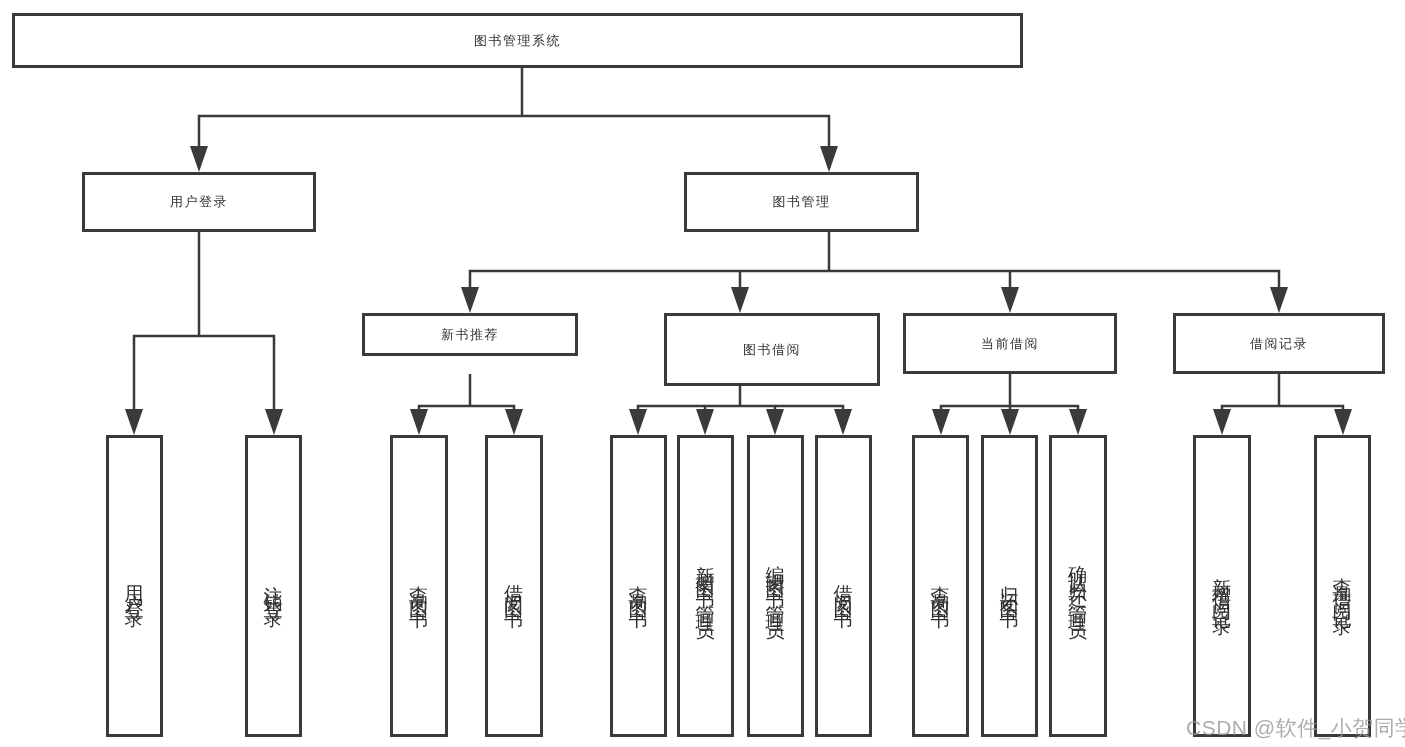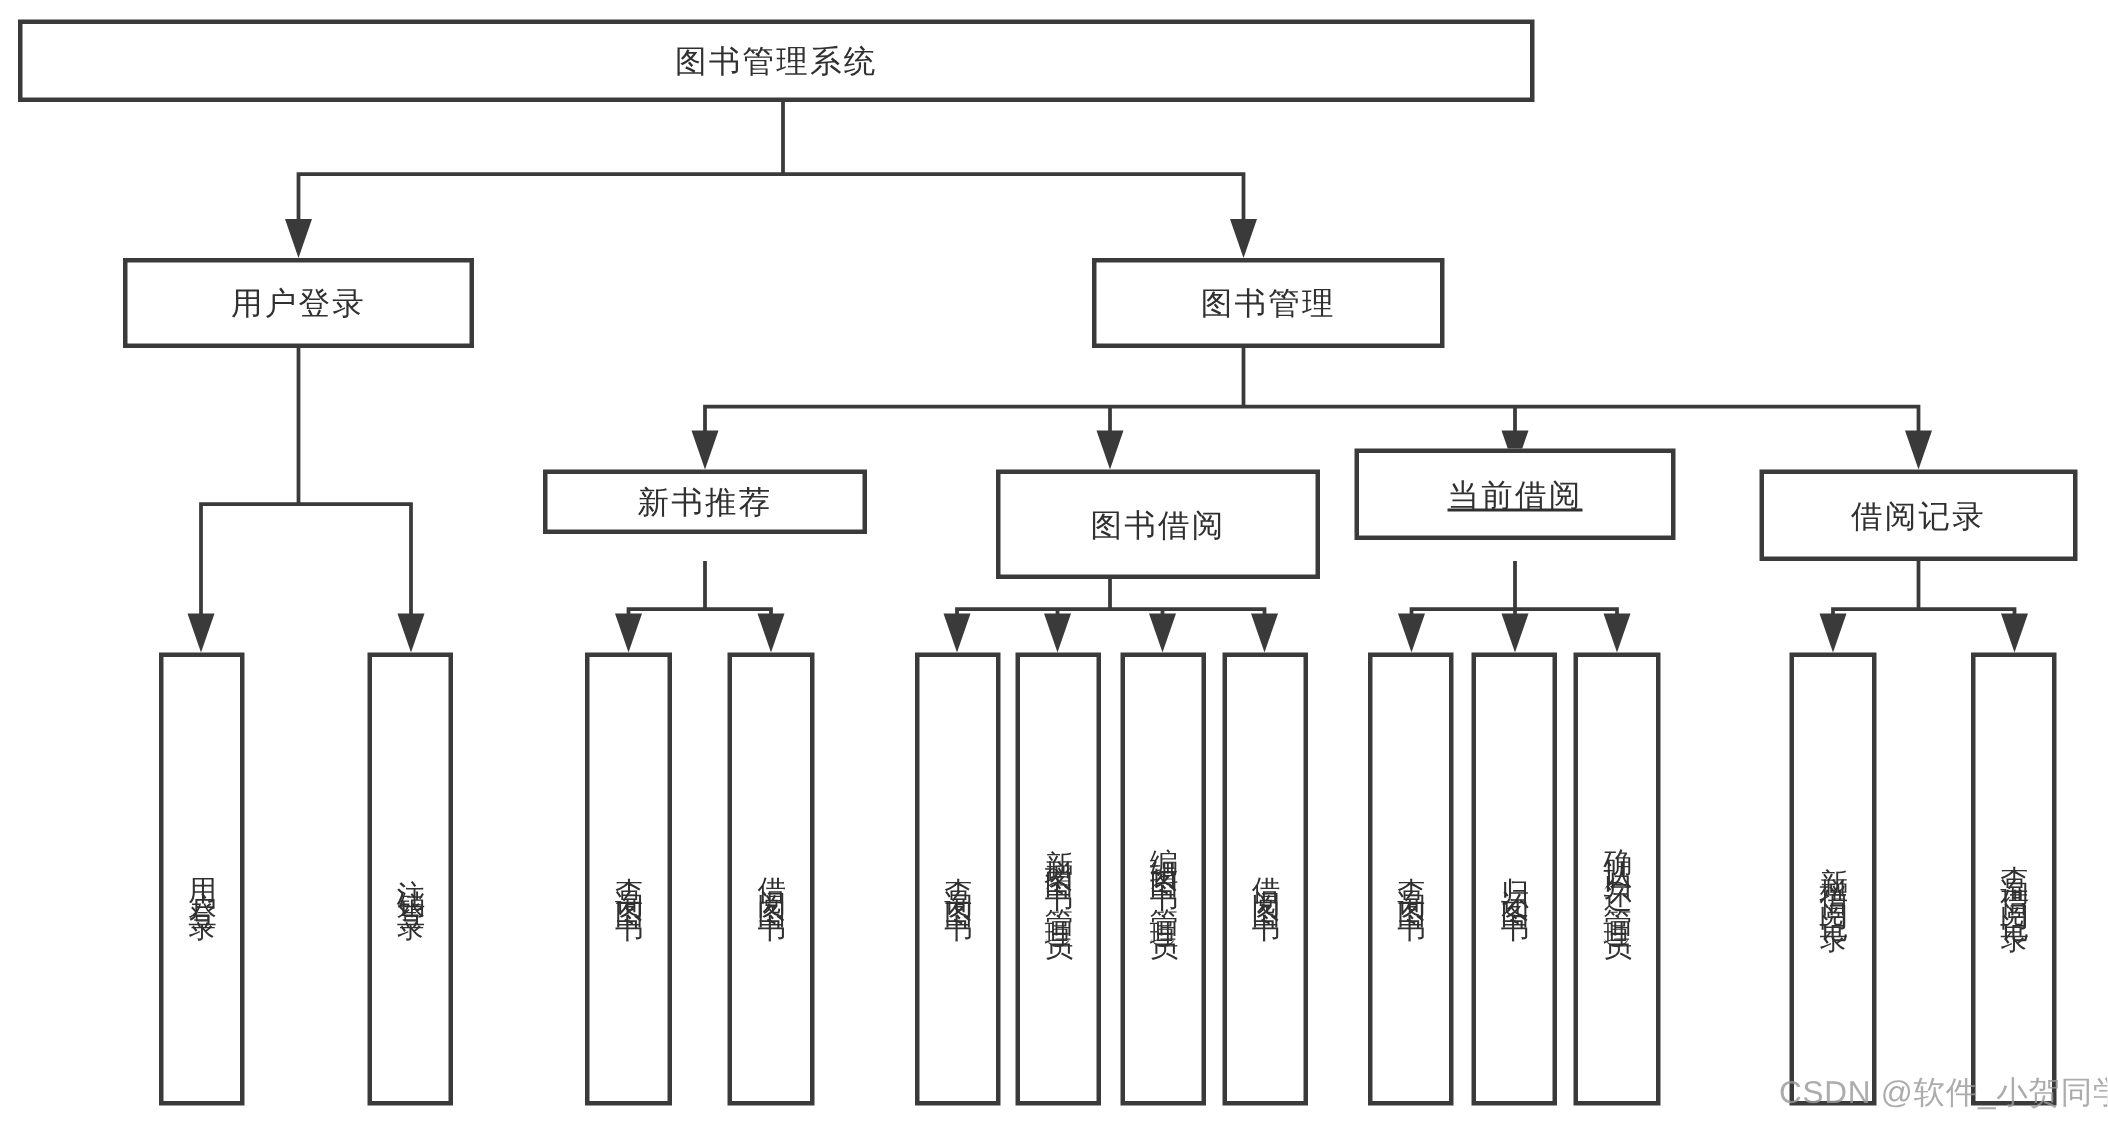--- a/index.html
+++ b/index.html
@@ -14,21 +14,21 @@
   .box{
     position:absolute;
     box-sizing:border-box;
     border:3px solid #3a3a3a;
     background:#ffffff;
     display:flex;
     align-items:center;
     justify-content:center;
     color:#303030;
   }
-  .h-box{font-size:21px;letter-spacing:1.5px;}
+  .h-box{font-size:13px;letter-spacing:1.5px;}
   .v-box{
     writing-mode:vertical-rl;
     text-orientation:mixed;
     font-size:19px;
     letter-spacing:8px;
     line-height:1;
     text-align:center;
   }
   .watermark{
     position:absolute;
@@ -80,25 +80,25 @@
       <polygon points="1001,409 1019,409 1010,435"></polygon>
       <polygon points="1069,409 1087,409 1078,435"></polygon>
       <polygon points="1213,409 1231,409 1222,435"></polygon>
       <polygon points="1334,409 1352,409 1343,435"></polygon>
     </g>
   </svg>
 
   <div class="box h-box" style="left:12px;top:13px;width:1011px;height:55px;">图书管理系统</div>
 
   <div class="box h-box" style="left:82px;top:172px;width:234px;height:60px;">用户登录</div>
-  <div class="box h-box" style="left:728px;top:172px;width:235px;height:60px;">图书管理</div>
+  <div class="box h-box" style="left:684px;top:172px;width:235px;height:60px;">图书管理</div>
 
   <div class="box h-box" style="left:362px;top:313px;width:216px;height:43px;">新书推荐</div>
   <div class="box h-box" style="left:632px;top:313px;width:216px;height:73px;margin-left:32px;">图书借阅</div>
-  <div class="box h-box" style="left:903px;top:299px;width:214px;height:61px;text-decoration:underline;">当前借阅</div>
+  <div class="box h-box" style="left:903px;top:313px;width:214px;height:61px;">当前借阅</div>
   <div class="box h-box" style="left:1173px;top:313px;width:212px;height:61px;">借阅记录</div>
 
   <div class="box v-box" style="left:106px;top:435px;width:57px;height:302px;">用户登录</div>
   <div class="box v-box" style="left:245px;top:435px;width:57px;height:302px;">注销登录</div>
 
   <div class="box v-box" style="left:390px;top:435px;width:58px;height:302px;">查询图书</div>
   <div class="box v-box" style="left:485px;top:435px;width:58px;height:302px;">借阅图书</div>
 
   <div class="box v-box" style="left:610px;top:435px;width:57px;height:302px;">查询图书</div>
   <div class="box v-box" style="left:677px;top:435px;width:57px;height:302px;">新增图书（管理员）</div>

